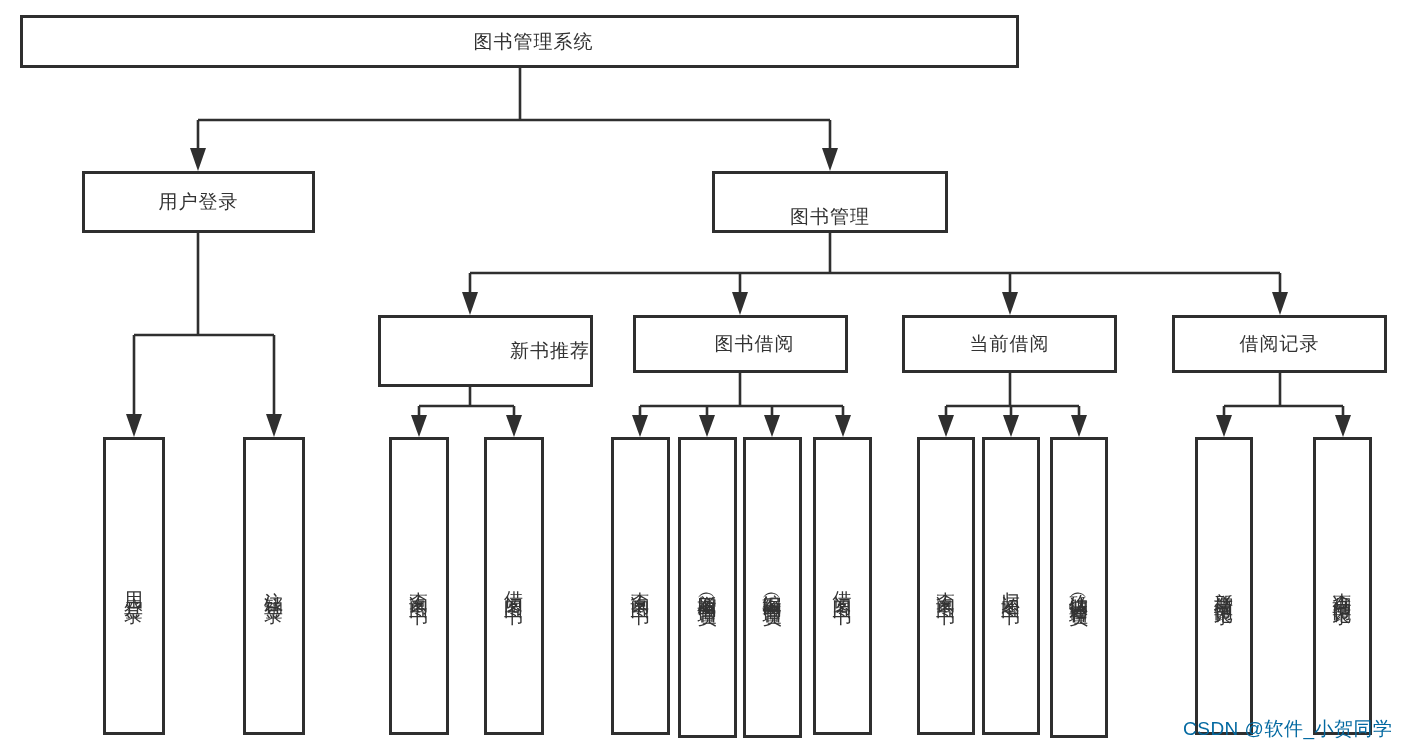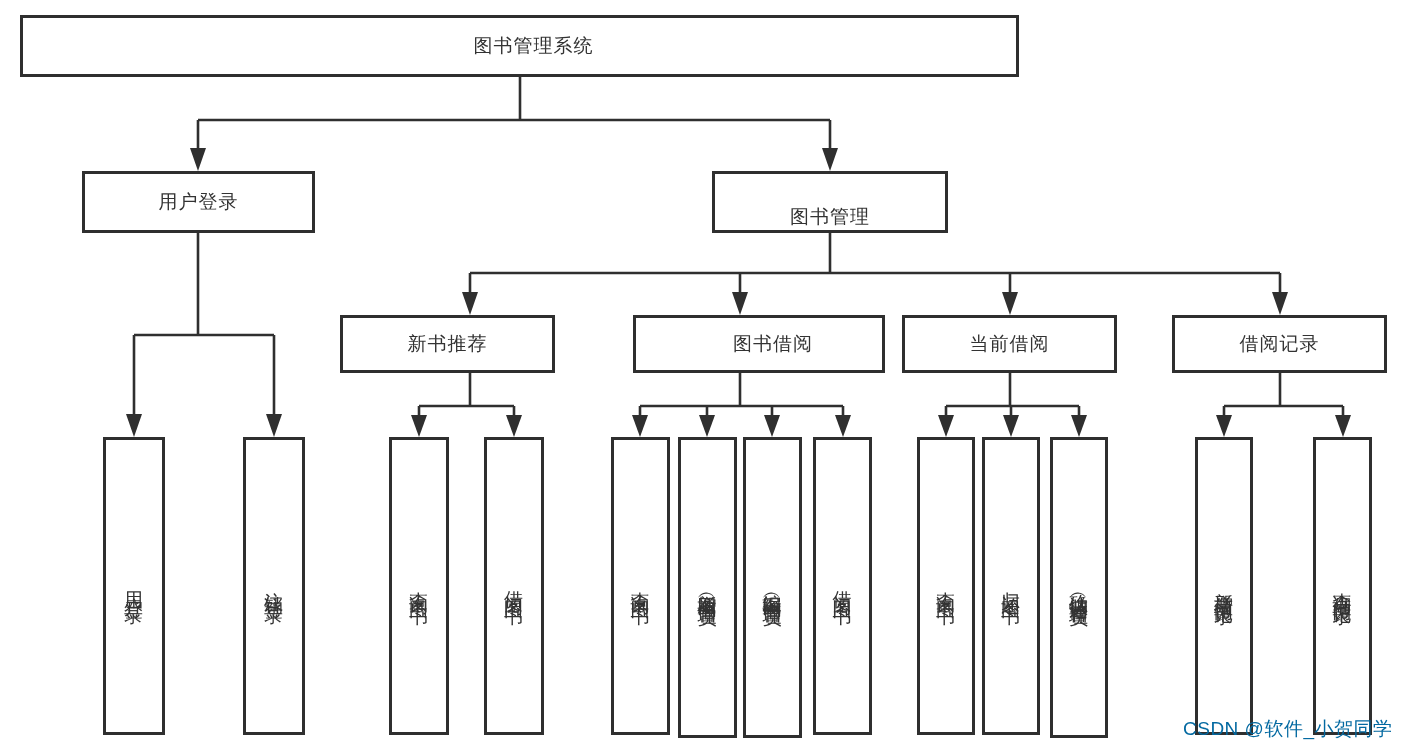--- a/index.html
+++ b/index.html
@@ -134,35 +134,35 @@
         <line x1="1280" y1="373" x2="1280" y2="406"></line>
         <line x1="1224" y1="406" x2="1343" y2="406"></line>
         <line x1="1224" y1="406" x2="1224" y2="417"></line>
         <polygon points="1216,415 1232,415 1224,437" stroke="none"></polygon>
         <line x1="1343" y1="406" x2="1343" y2="417"></line>
         <polygon points="1335,415 1351,415 1343,437" stroke="none"></polygon>
       </g>
     </g>
   </svg>
 
-  <div class="node h" style="left:20px; top:15px; width:999px; height:62px;padding-left:28px;">
+  <div class="node h" style="left:20px; top:15px; width:999px; height:53px;padding-left:28px;">
     <span>图书管理系统</span>
   </div>
 
   <div class="node h" style="left:82px; top:171px; width:233px; height:62px;">
     <span>用户登录</span>
   </div>
   <div class="node h" style="left:712px; top:171px; width:236px; height:62px;align-items:flex-end;">
     <span>图书管理</span>
   </div>
 
-  <div class="node h" style="left:340px; top:315px; width:215px; height:58px;">
+  <div class="node h" style="left:378px; top:315px; width:215px; height:72px;justify-content:flex-end;">
     <span>新书推荐</span>
   </div>
-  <div class="node h" style="left:633px; top:315px; width:252px; height:58px;padding-left:28px;">
+  <div class="node h" style="left:633px; top:315px; width:215px; height:58px;padding-left:28px;">
     <span>图书借阅</span>
   </div>
   <div class="node h" style="left:902px; top:315px; width:215px; height:58px;">
     <span>当前借阅</span>
   </div>
   <div class="node h" style="left:1172px; top:315px; width:215px; height:58px;justify-content:center;">
     <span>借阅记录</span>
   </div>
 
   <div class="node v" style="left:103px; top:437px; width:62px; height:298px;">

